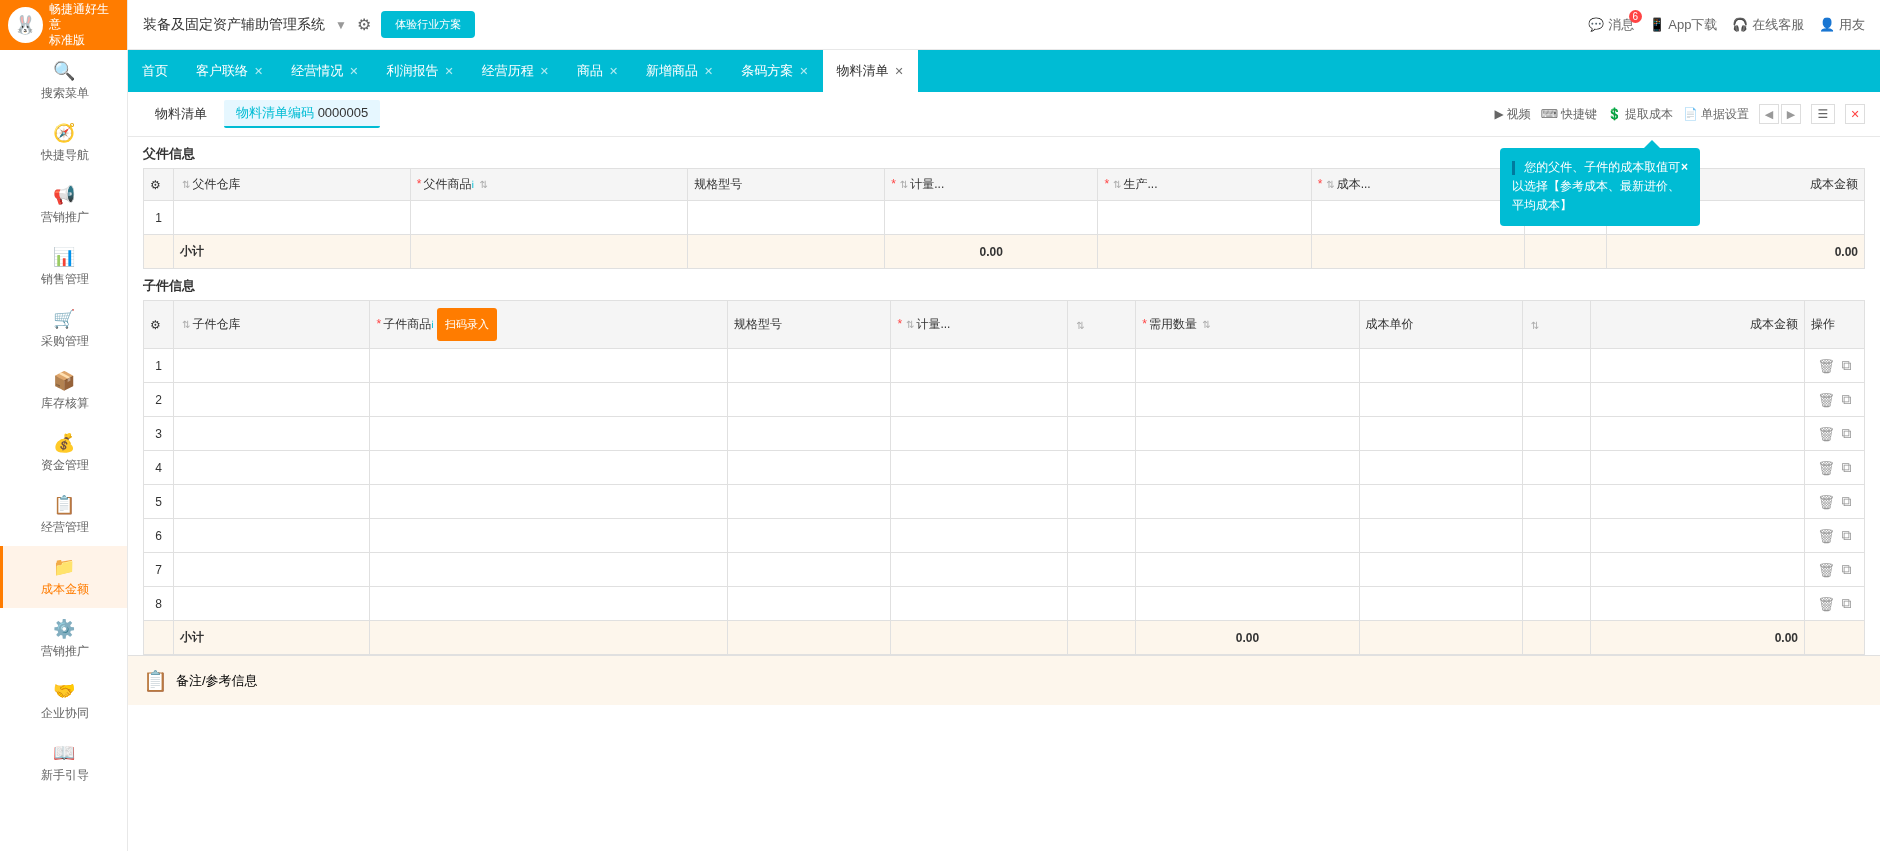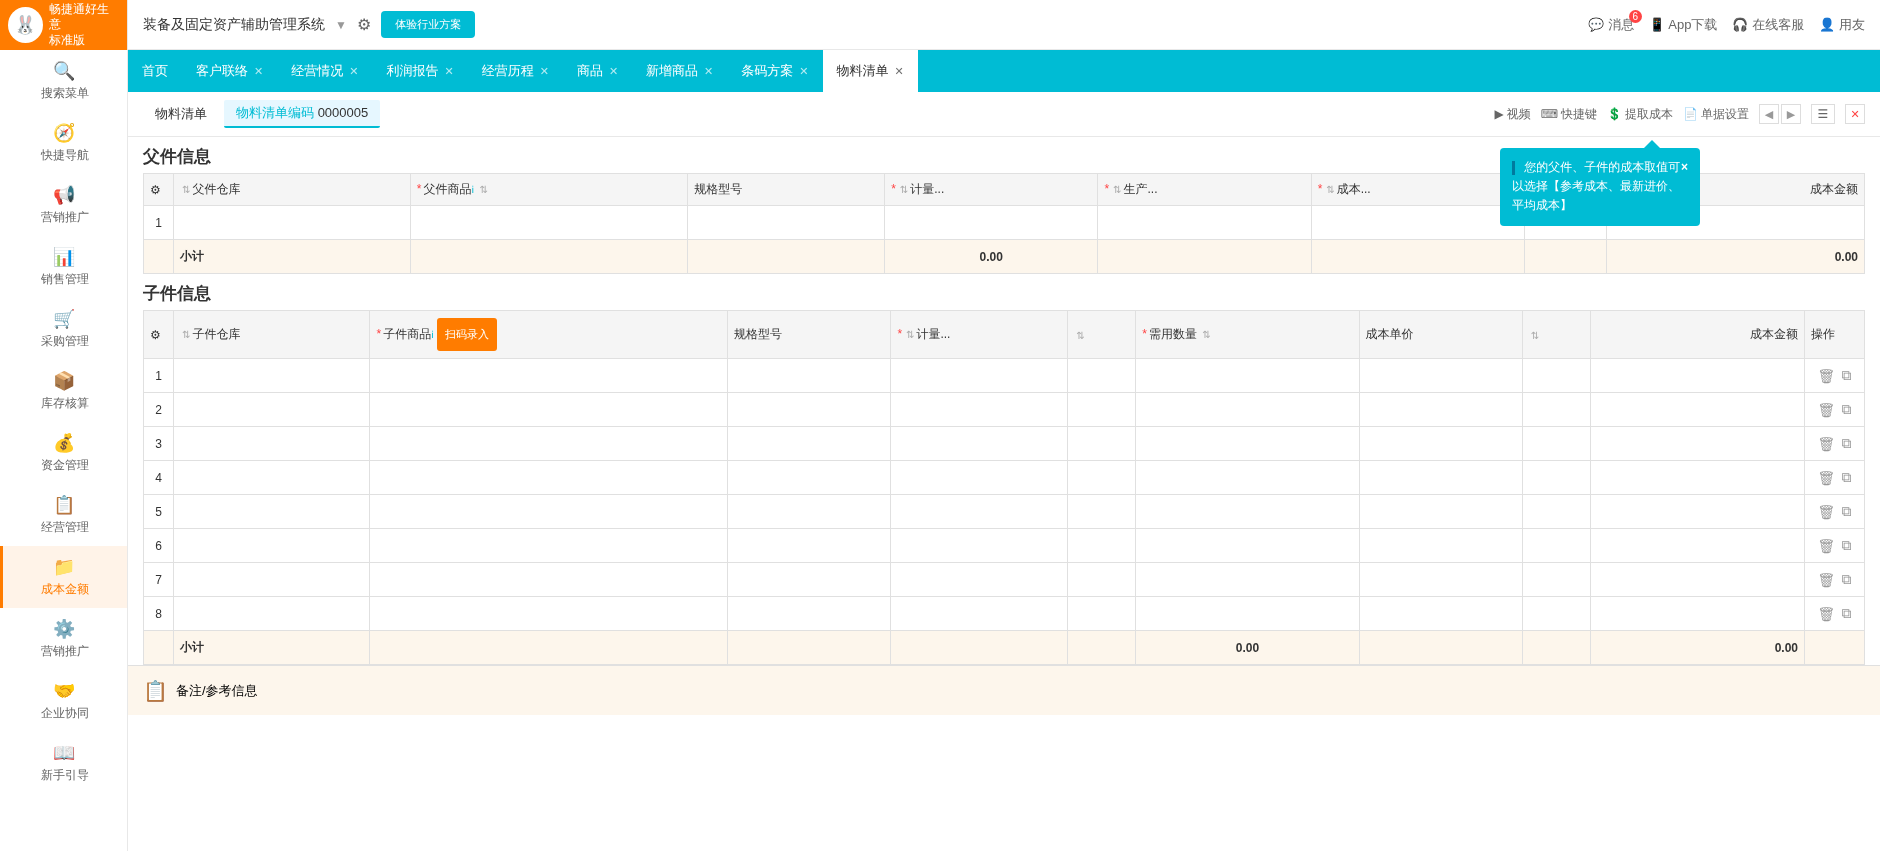--- a/index.html
+++ b/index.html
@@ -45,21 +45,21 @@
 
     
     .toolbar-right { margin-left: auto; display: flex; align-items: center; gap: 10px; color: #666; font-size: 12px; }
     .toolbar-btn { display: flex; align-items: center; gap: 3px; cursor: pointer; color: #666; }
     .nav-arrows { display: flex; gap: 2px; }
     .nav-arrow { width: 20px; height: 20px; border: 1px solid #ddd; display: flex; align-items: center; justify-content: center; cursor: pointer; font-size: 11px; color: #999; }
     .menu-btn { width: 24px; height: 20px; border: 1px solid #ddd; display: flex; align-items: center; justify-content: center; cursor: pointer; }
 
     
     .section { padding: 0 15px; }
-    .section-title { font-size: 17px; font-weight: bold; color: #333; padding: 8px 0 5px; }
+    .section-title { font-size: 13px; font-weight: bold; color: #333; padding: 8px 0 5px; }
 
     
     .data-table { width: 100%; border-collapse: collapse; font-size: 12px; }
     .data-table th { background: #f5f5f5; border: 1px solid #e0e0e0; padding: 7px 6px; color: #333; font-weight: normal; text-align: left; white-space: nowrap; }
     .data-table td { border: 1px solid #e0e0e0; padding: 6px; color: #333; height: 34px; }
     .data-table tr.subtotal td { background: #fdf6ec; font-weight: bold; }
     .required-star { color: #ff4444; margin-right: 2px; }
     .th-sort { color: #aaa; font-size: 10px; margin: 0 2px; cursor: pointer; }
     .settings-col { width: 30px; text-align: center; }
     .row-num { color: #999; text-align: center; width: 30px; }

